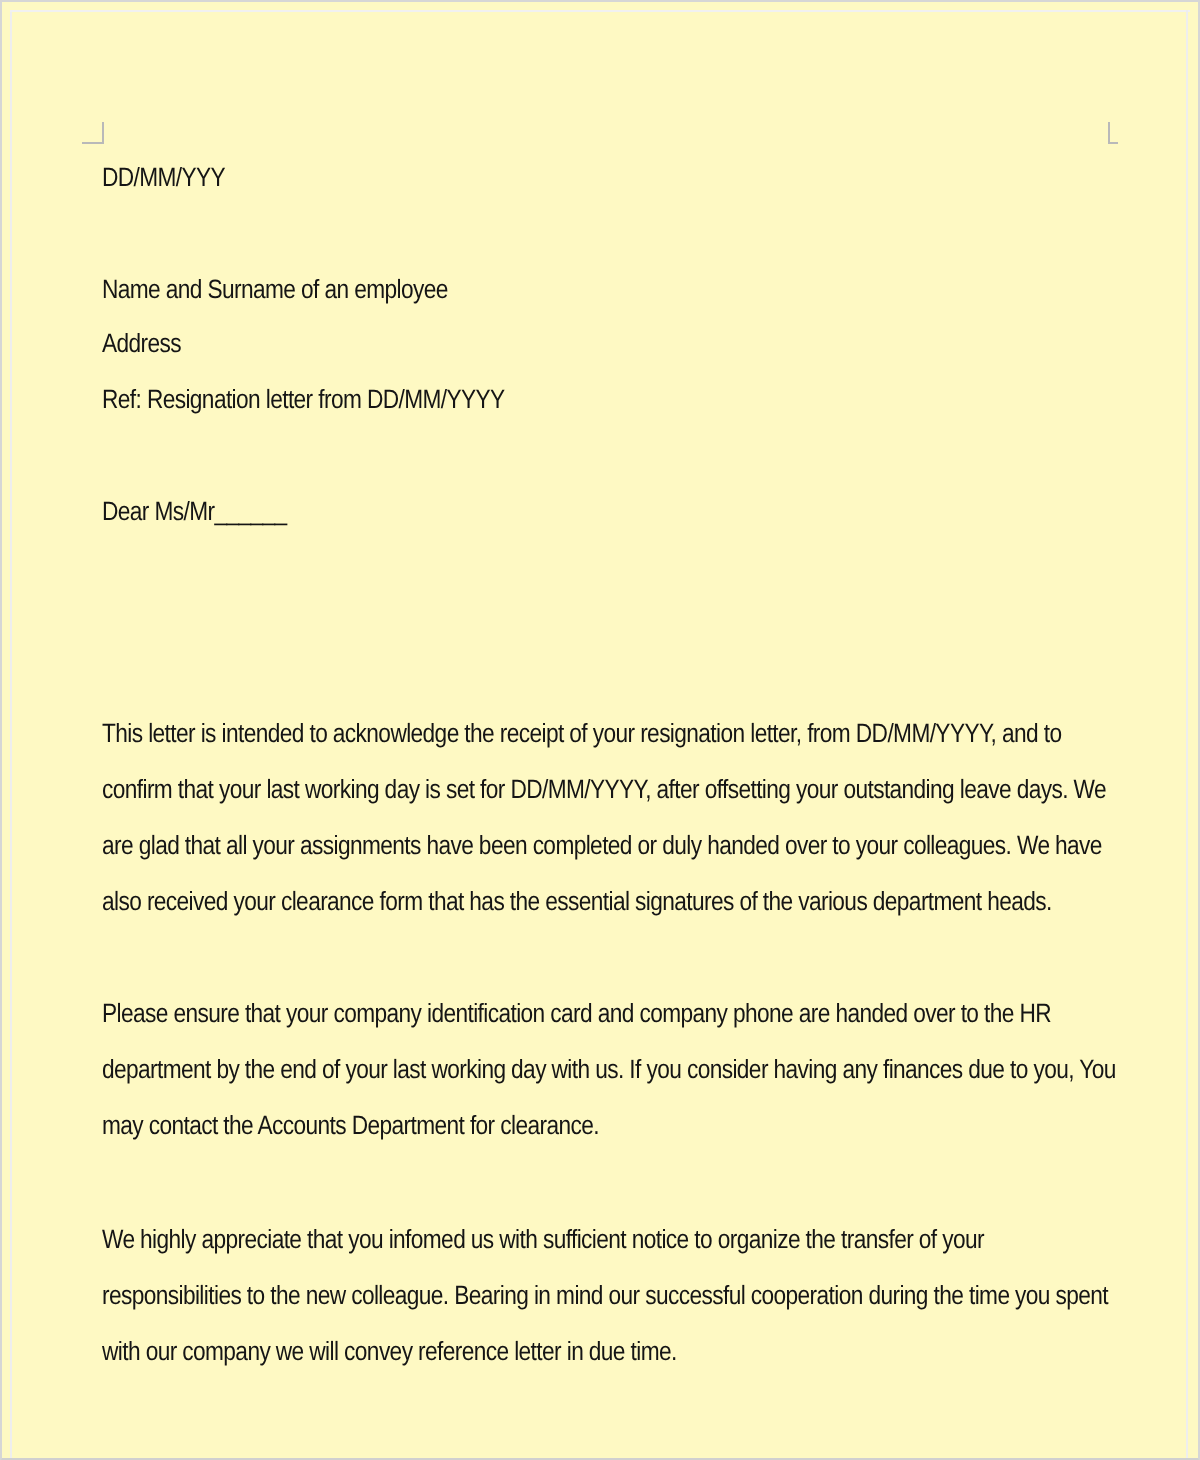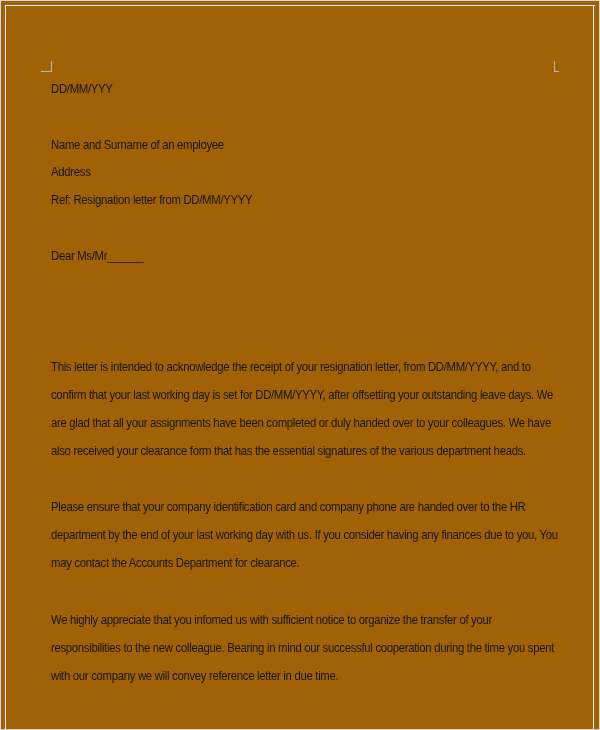--- a/index.html
+++ b/index.html
@@ -14,21 +14,21 @@
       overflow: hidden;
       font-family: "Liberation Sans", sans-serif;
       color: #1a1a1a;
     }
     .page-frame {
       position: absolute;
       left: 0; top: 0;
       width: 598px; height: 728px;
       border: 1px solid #d6d6d6;
       border-bottom: 2px solid #d0d0d0;
-      background: #a16207;
+      background: #fef9c3;
     }
     .page-inner-line-left {
       position: absolute;
       left: 4px; top: 4px;
       width: 1px; height: 724px;
       background: #eeeeee;
     }
     .page-inner-line-top {
       position: absolute;
       left: 4px; top: 4px;

